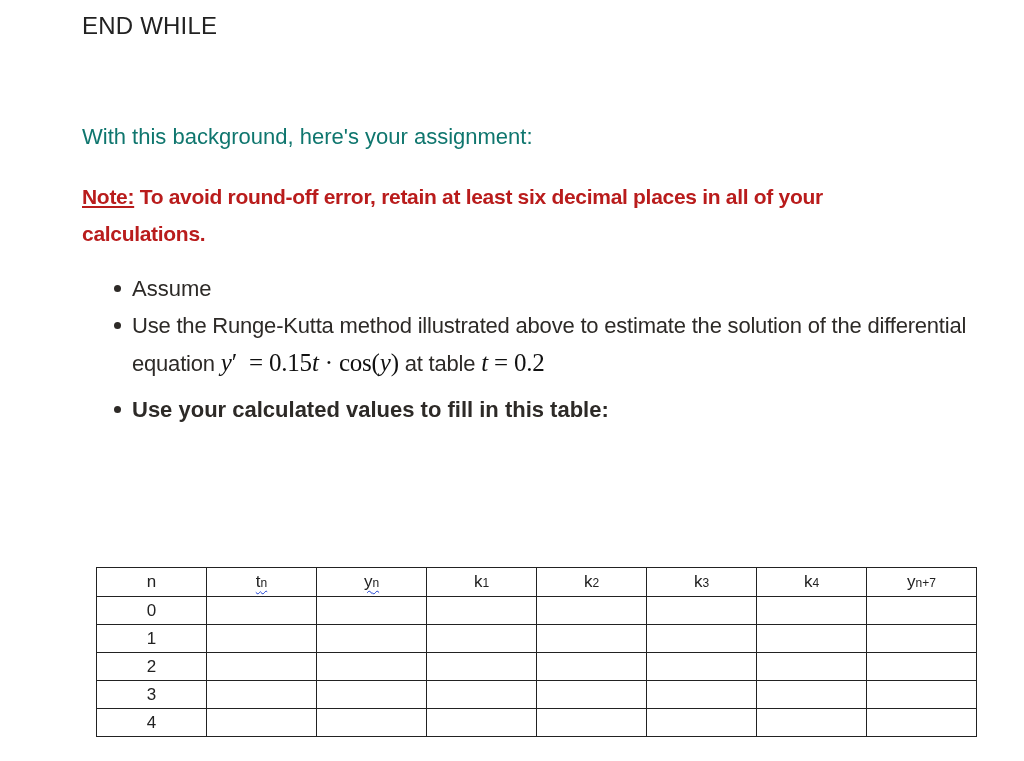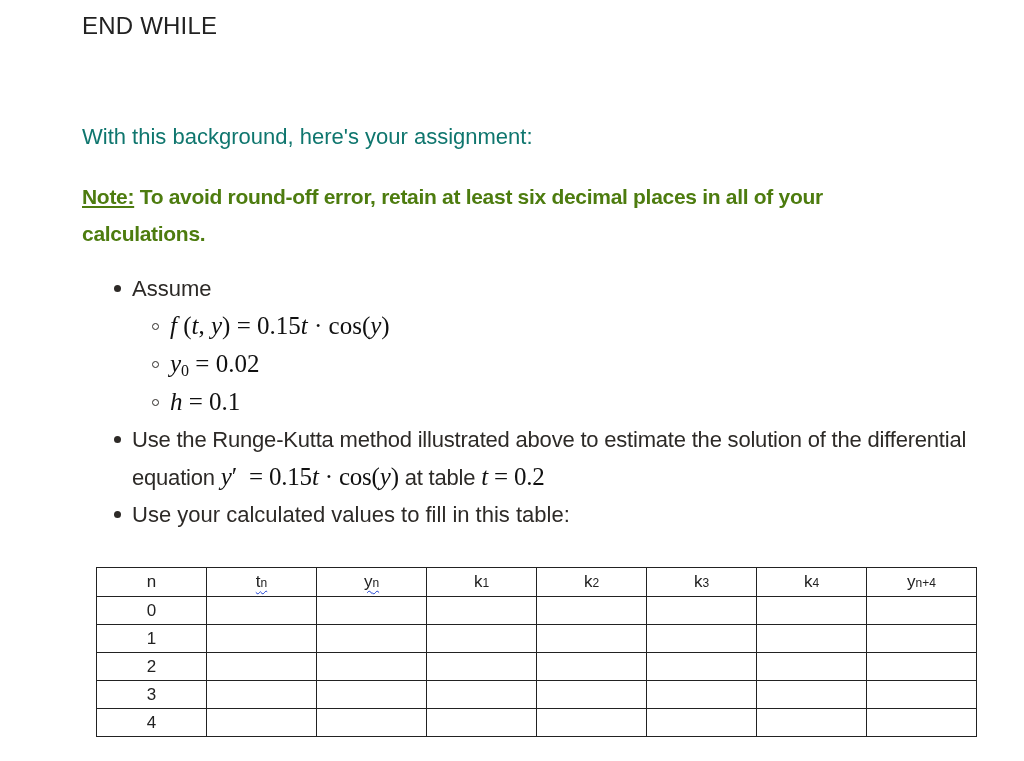--- a/index.html
+++ b/index.html
@@ -37,21 +37,21 @@
       color: #0f766e;
     }
     .note {
       position: absolute;
       top: 178px;
       left: 0;
       width: 860px;
       font-size: 21px;
       font-weight: bold;
       line-height: 37px;
-      color: #4d7c0f;
+      color: #b91c1c;
       letter-spacing: -0.3px;
     }
     .note .note-label {
       text-decoration: underline;
     }
     ul.main-list {
       position: absolute;
       top: 270px;
       left: 12px;
       margin: 0;
@@ -105,20 +105,22 @@
     }
     .math sub {
       font-size: 16px;
       font-style: normal;
       vertical-align: -4px;
     }
     .li-runge {
       letter-spacing: -0.2px;
     }
     .li-fill {
+      margin-top: 9px;
+      font-weight: bold;
     }
     table.rk-table {
       position: absolute;
       left: 14px;
       top: 567px;
       border-collapse: collapse;
       font-family: "Liberation Sans", "DejaVu Sans", sans-serif;
       color: #222;
     }
     table.rk-table th,
@@ -155,51 +157,40 @@
 
   <div class="intro">With this background, here's your assignment:</div>
 
   <div class="note">
     <span class="note-label">Note:</span><span> To avoid round-off error, retain at least six decimal places in all of your calculations.</span>
   </div>
 
   <ul class="main-list">
     <li>
       <span>Assume</span>
-      <ul class="sub-list">
-        <li>
-          <span class="math"><i>f</i> (<i>t</i>, <i>y</i>) = 0.15<i>t</i> · cos(<i>y</i>)</span>
-        </li>
-        <li>
-          <span class="math"><i>y</i><sub>0</sub> = <span>0.02</span></span>
-        </li>
-        <li>
-          <span class="math"><i>h</i> = <span>0.1</span></span>
-        </li>
-      </ul>
     </li>
     <li class="li-runge">
       <span>Use the Runge-Kutta method illustrated above to estimate the solution of the differential equation </span><span class="math"><i>y</i>′ &nbsp;= 0.15<i>t</i> · cos(<i>y</i>)</span><span> at table </span><span class="math"><i>t</i> = <span>0.2</span></span>
     </li>
     <li class="li-fill">
       <span>Use your calculated values to fill in this table:</span>
     </li>
   </ul>
 
   <table class="rk-table">
     <thead>
       <tr>
         <th class="col-n">n</th>
         <th class="col"><span class="squiggle">t<small>n</small></span></th>
         <th class="col"><span class="squiggle">y<small>n</small></span></th>
         <th class="col">k<small>1</small></th>
         <th class="col">k<small>2</small></th>
         <th class="col">k<small>3</small></th>
         <th class="col">k<small>4</small></th>
-        <th class="col-last">y<small>n+4</small></th>
+        <th class="col-last">y<small>n+7</small></th>
       </tr>
     </thead>
     <tbody>
       <tr>
         <td>0</td>
         <td></td>
         <td></td>
         <td></td>
         <td></td>
         <td></td>

